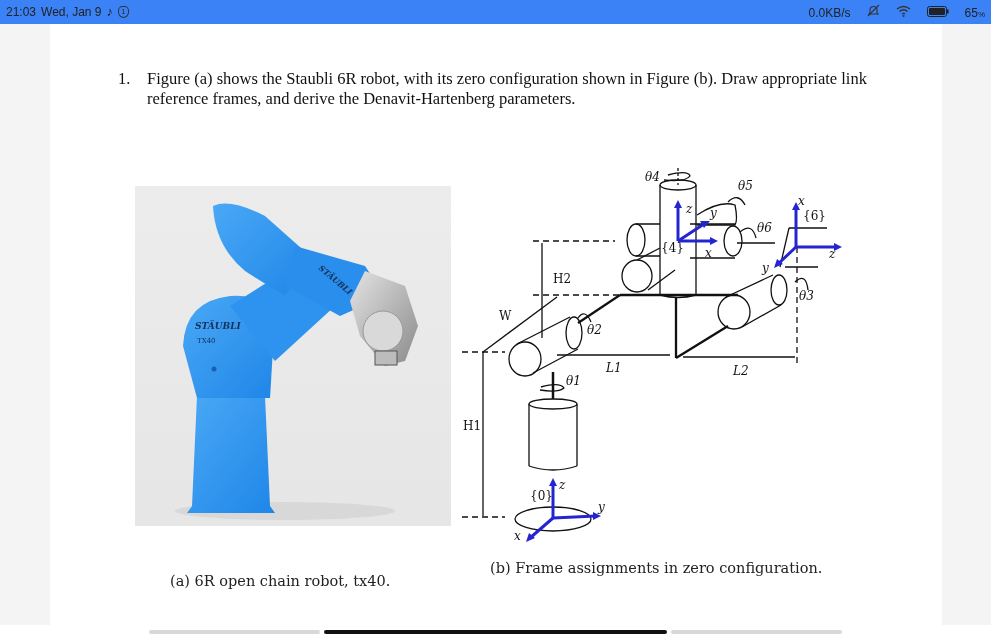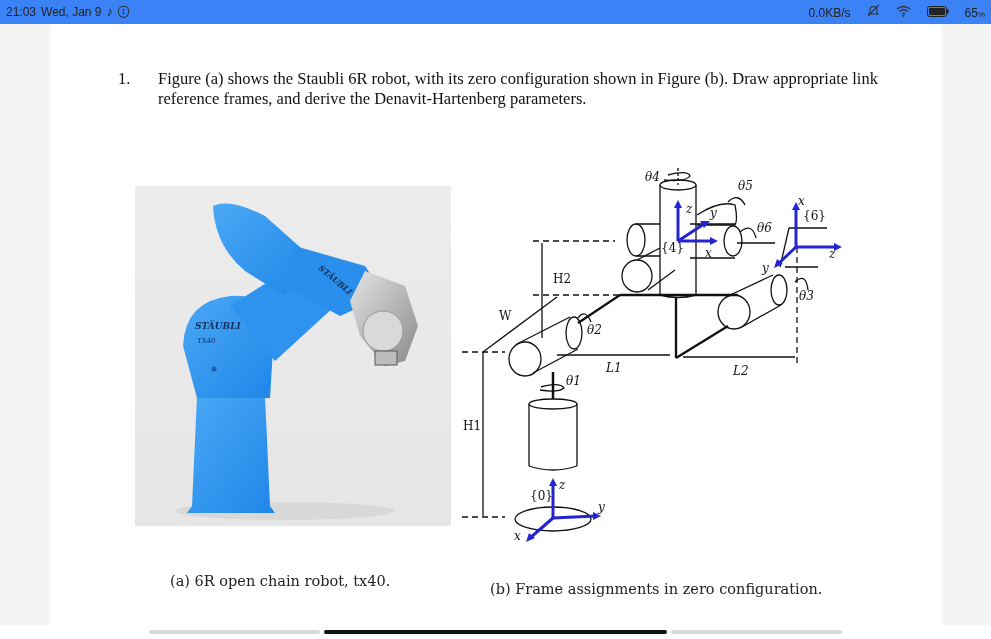--- a/index.html
+++ b/index.html
@@ -4,21 +4,21 @@
 <style>
   html,body{margin:0;padding:0;}
   body{width:991px;height:639px;background:#ffffff;position:relative;overflow:hidden;font-family:"Liberation Sans",sans-serif;}
   .statusbar{position:absolute;left:0;top:0;width:991px;height:24px;background:#3b82f6;font-size:12px;color:#222;}
   .sb-left{position:absolute;left:6px;top:4px;display:flex;align-items:center;gap:5px;}
   .sb-right{position:absolute;right:6px;top:4px;display:flex;align-items:flex-end;gap:16px;}
   .gray-margin{position:absolute;top:24px;height:601px;background:#f4f4f4;}
   .page{position:absolute;left:50px;top:24px;width:892px;height:601px;background:#fff;}
   .question{position:absolute;left:118px;top:69px;width:800px;font-family:"Liberation Serif",serif;font-size:16.5px;line-height:20px;color:#111;}
   .qnum{position:absolute;left:0;top:0;}
-  .qtext{position:absolute;left:29px;top:0;width:770px;margin-left:11px;}
+  .qtext{position:absolute;left:29px;top:0;width:770px;}
   .photo{position:absolute;left:135px;top:186px;width:316px;height:340px;background:linear-gradient(180deg,#ececec 0%,#e6e6e6 100%);overflow:hidden;}
   .cap{position:absolute;font-family:"DejaVu Serif",serif;font-size:14.5px;color:#222;white-space:nowrap;}
   .navbar{position:absolute;top:630px;height:4px;border-radius:2px;}
   svg text{font-family:"DejaVu Serif",serif;}
 </style>
 </head>
 <body>
 
 <div class="statusbar">
   <div class="sb-left">
@@ -198,17 +198,17 @@
   </g>
   <g font-size="12" fill="#111">
     <text x="553" y="283">H2</text>
     <text x="463" y="430">H1</text>
     <text x="499" y="320">W</text>
     <text x="661" y="252">{4}</text>
     <text x="803" y="220">{6}</text>
     <text x="530" y="500">{0}</text>
   </g>
 </svg>
-<div class="cap" style="left:490px;top:581px;text-align:right;">(b) Frame assignments in zero configuration.</div>
+<div class="cap" style="left:490px;top:560px;text-align:right;">(b) Frame assignments in zero configuration.</div>
 
 <div class="navbar" style="left:149px;width:171px;background:#d8d8d8;"></div>
 <div class="navbar" style="left:324px;width:343px;background:#111;"></div>
 <div class="navbar" style="left:671px;width:171px;background:#d8d8d8;"></div>
 
 </body></html>

